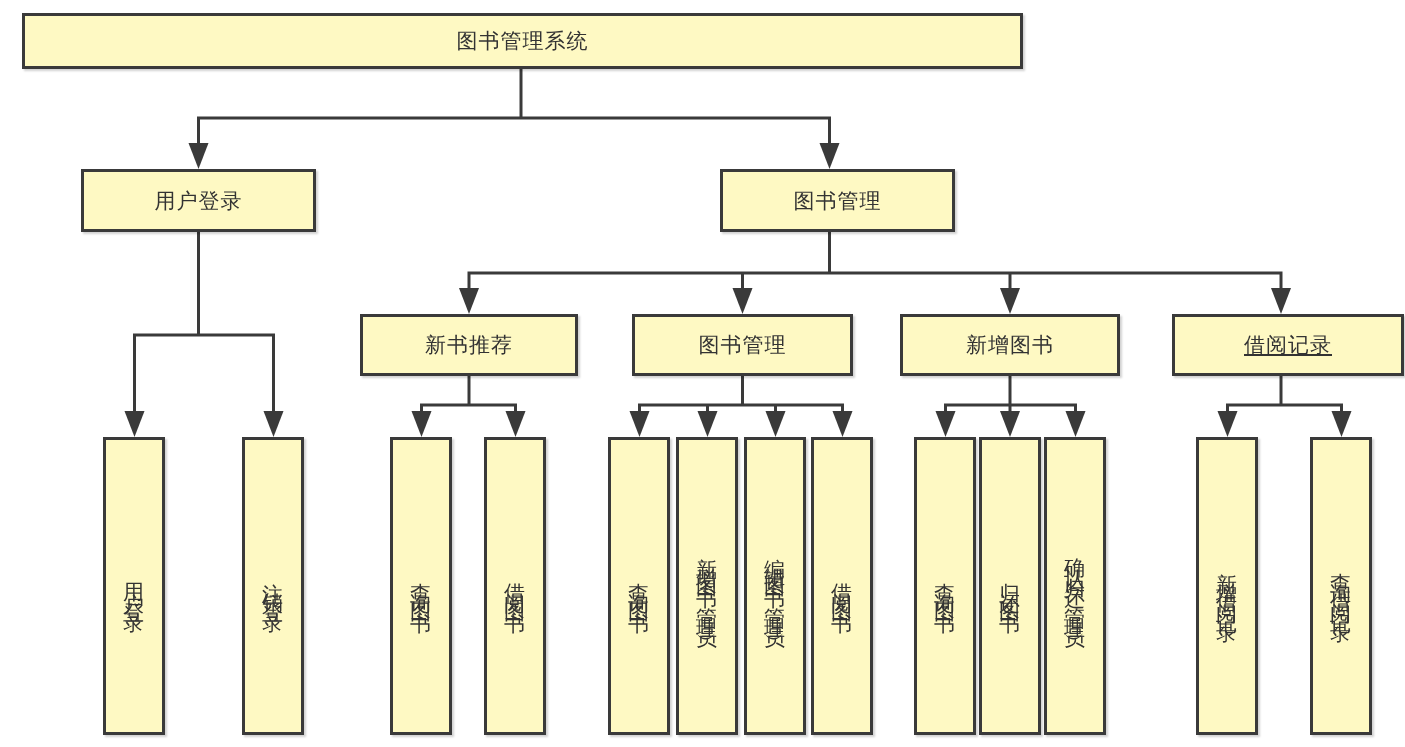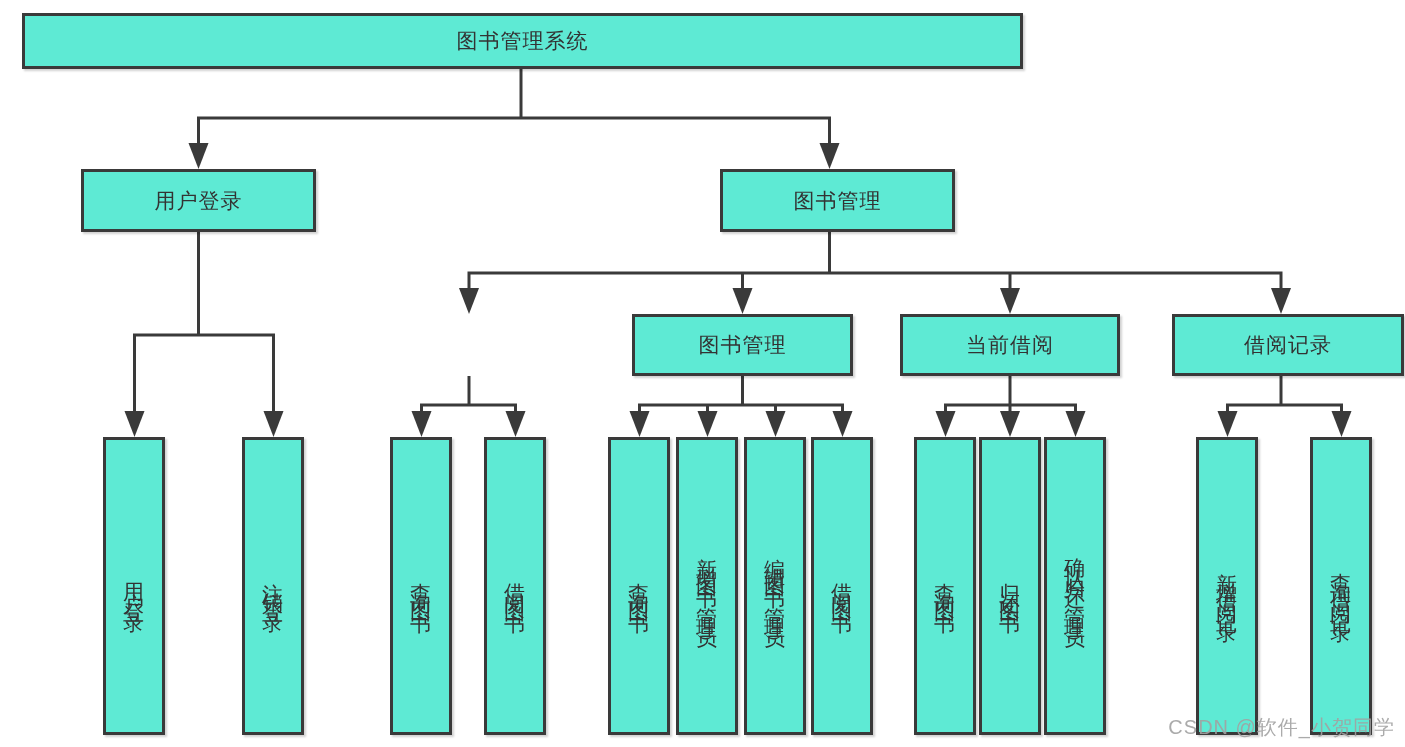--- a/index.html
+++ b/index.html
@@ -17,40 +17,40 @@
   }
   svg.connectors {
     position: absolute;
     left: 0; top: 0;
     width: 1405px; height: 747px;
     pointer-events: none;
   }
   .node {
     position: absolute;
     box-sizing: border-box;
-    background: #5eead4;
+    background: #fef9c3;
     border: 3px solid #3a3a3a;
     color: #333333;
     display: flex;
     align-items: center;
     justify-content: center;
     box-shadow: 2px 2px 2px rgba(0,0,0,0.18);
     font-size: 21px;
     letter-spacing: 1px;
     z-index: 2;
     text-align: center;
   }
   .node.root   { left: 22px;  top: 13px;  width: 1001px; height: 56px; }
   .node.l2a    { left: 81px;  top: 169px; width: 235px;  height: 63px; }
   .node.l2b    { left: 720px; top: 169px; width: 235px;  height: 63px; }
   .node.l3     { top: 314px; height: 62px; }
   .node.l3a    { left: 360px;  width: 218px; }
   .node.l3b    { left: 632px;  width: 221px; }
   .node.l3c    { left: 900px;  width: 220px; }
-  .node.l3d    { left: 1172px; width: 232px; }
+  .node.l3d    { left: 1172px; width: 232px; text-decoration: underline; }
   .node.leaf   { top: 437px; height: 298px; width: 62px; }
   .node.leaf > span {
     writing-mode: vertical-rl;
     text-orientation: mixed;
     line-height: 1;
     letter-spacing: 10px;
     font-size: 21px;
   }
   .leaf.p1  { left: 103px; }
   .leaf.p2  { left: 242px; }
@@ -156,25 +156,28 @@
     <span>图书管理系统</span>
   </div>
 
   <div class="node l2a">
     <span>用户登录</span>
   </div>
   <div class="node l2b">
     <span>图书管理</span>
   </div>
 
+  <div class="node l3 l3a">
+    <span>新书推荐</span>
+  </div>
   <div class="node l3 l3b">
     <span>图书管理</span>
   </div>
   <div class="node l3 l3c">
-    <span>当前借阅</span>
+    <span>新增图书</span>
   </div>
   <div class="node l3 l3d">
     <span>借阅记录</span>
   </div>
 
   <div class="node leaf p1">
     <span>用户登录</span>
   </div>
   <div class="node leaf p2">
     <span>注销登录</span>
@@ -206,15 +209,14 @@
   <div class="node leaf p11">
     <span>确认归还（管理员）</span>
   </div>
   <div class="node leaf p12">
     <span>新增借阅记录</span>
   </div>
   <div class="node leaf p13">
     <span>查询借阅记录</span>
   </div>
 
-  <div class="watermark">CSDN @软件_小贺同学</div>
 
 </div>
 
 </body></html>

